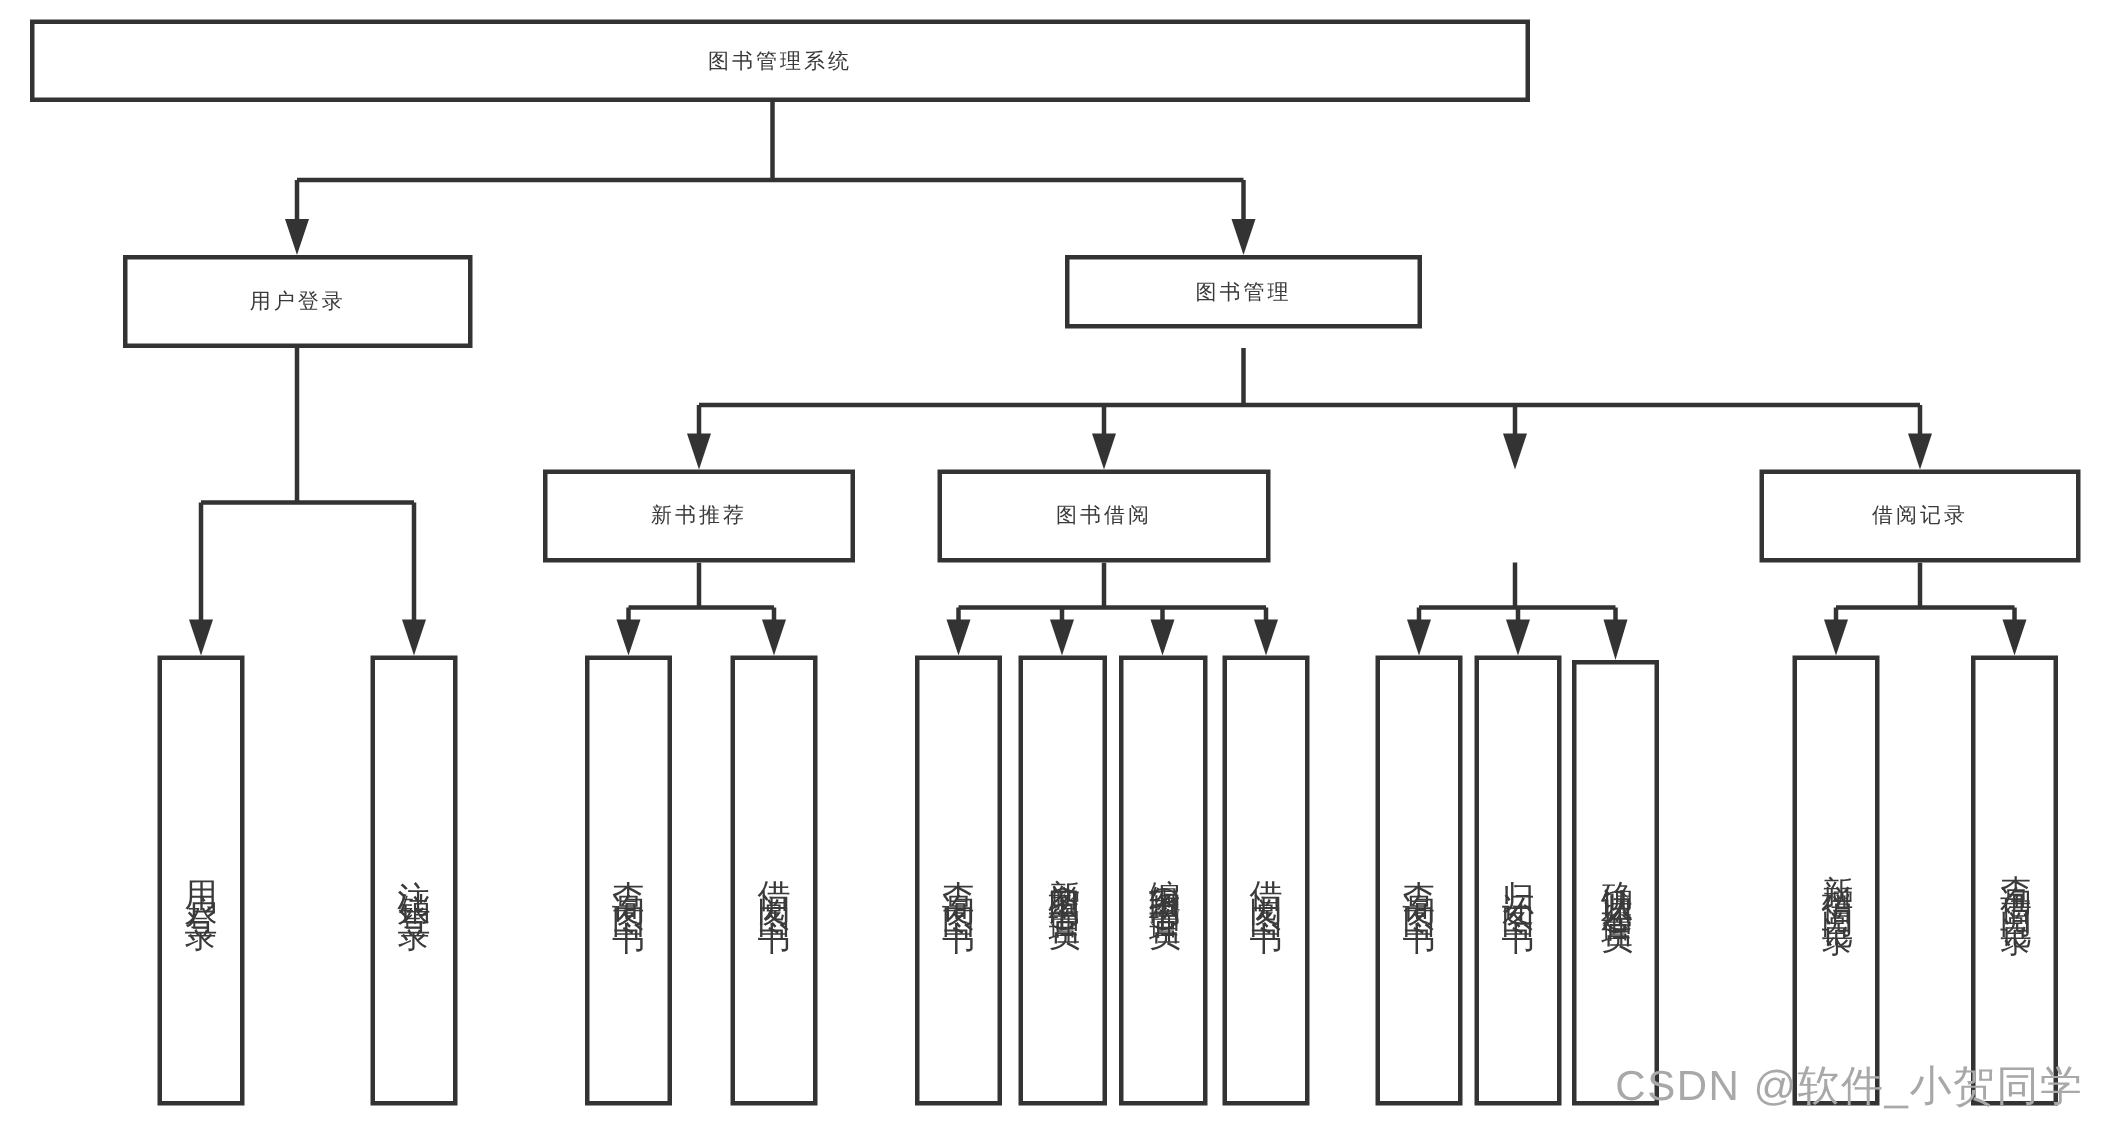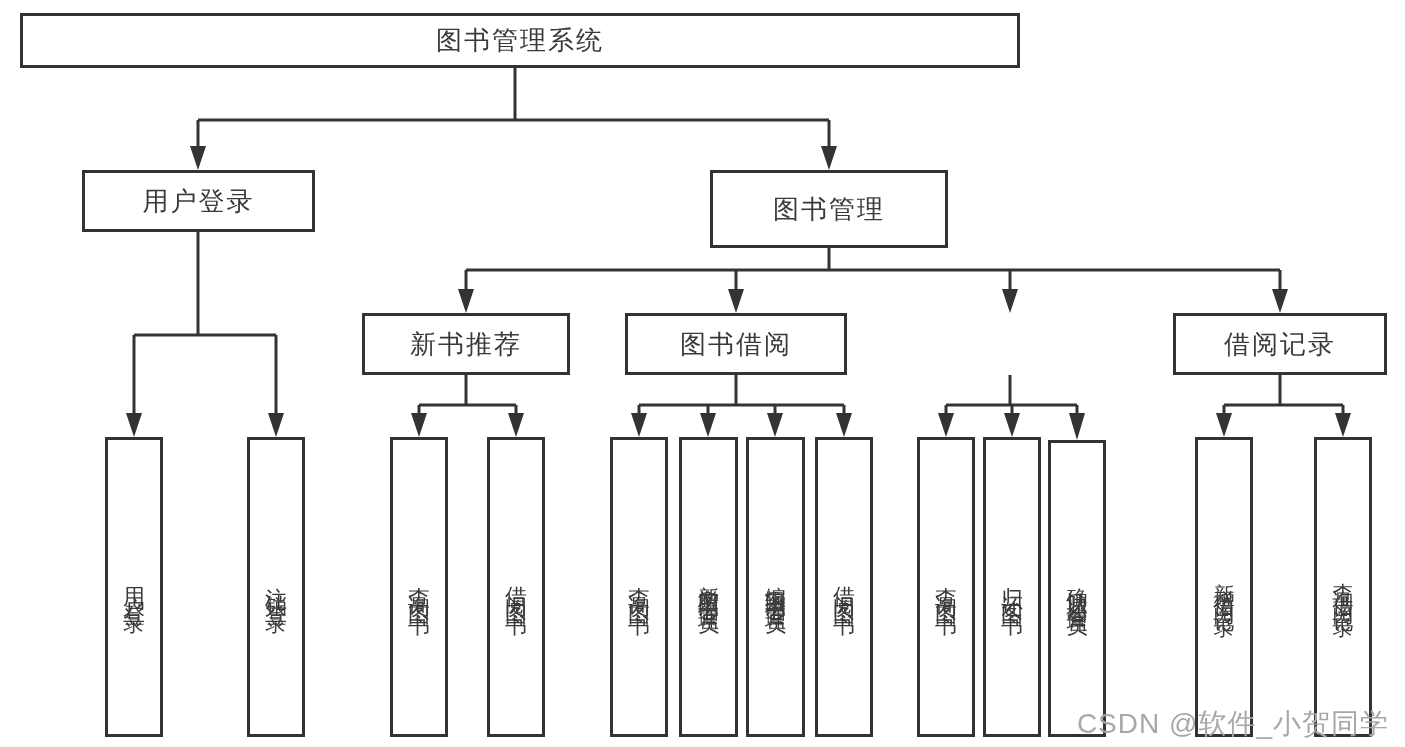--- a/index.html
+++ b/index.html
@@ -27,21 +27,21 @@
     box-sizing: border-box;
     border: 3px solid #333333;
     background: #ffffff;
     color: #3a3a3a;
     display: flex;
     align-items: center;
     justify-content: center;
     z-index: 2;
   }
   .node.h {
-    font-size: 26px;
+    font-size: 14px;
     letter-spacing: 2px;
     white-space: nowrap;
   }
   .node.v .vtext {
     writing-mode: vertical-rl;
     text-orientation: mixed;
     font-size: 22px;
     letter-spacing: 9px;
     white-space: nowrap;
   }
@@ -134,21 +134,21 @@
       <polygon points="1004,413 1020,413 1012,437"></polygon>
       <polygon points="1069,413 1085,413 1077,440"></polygon>
       <polygon points="1216,413 1232,413 1224,437"></polygon>
       <polygon points="1335,413 1351,413 1343,437"></polygon>
     </g>
   </svg>
 
   <div class="node h" style="left:20px; top:13px; width:1000px; height:55px;">图书管理系统</div>
 
   <div class="node h" style="left:82px; top:170px; width:233px; height:62px;">用户登录</div>
-  <div class="node h" style="left:710px; top:170px; width:238px; height:78px;">图书管理</div>
+  <div class="node h" style="left:710px; top:170px; width:238px; height:49px;">图书管理</div>
 
   <div class="node h" style="left:362px; top:313px; width:208px; height:62px;">新书推荐</div>
   <div class="node h" style="left:625px; top:313px; width:222px; height:62px;">图书借阅</div>
   <div class="node h" style="left:1173px; top:313px; width:214px; height:62px;">借阅记录</div>
 
   <div class="node v" style="left:105px; top:437px; width:58px; height:300px;">
     <span class="vtext">用户登录</span>
   </div>
   <div class="node v" style="left:247px; top:437px; width:58px; height:300px;">
     <span class="vtext">注销登录</span>

